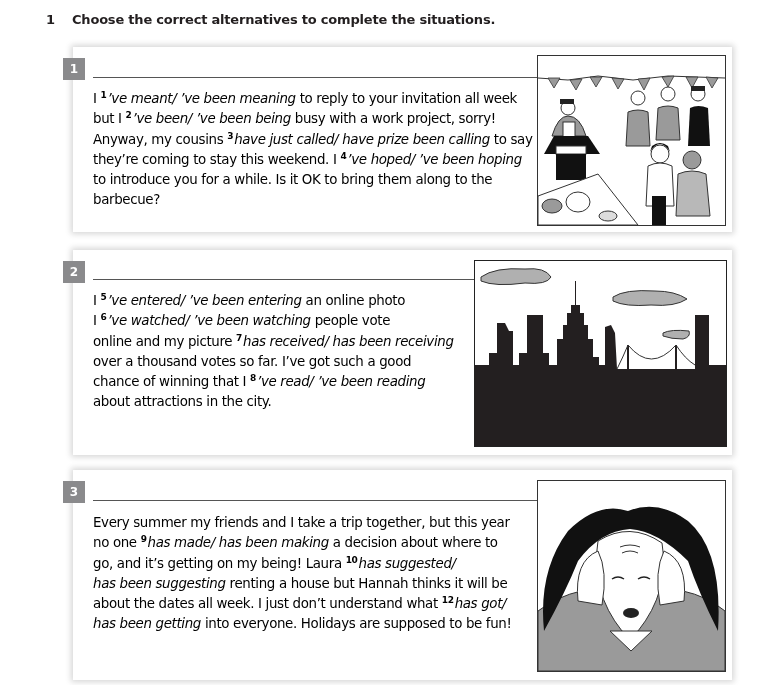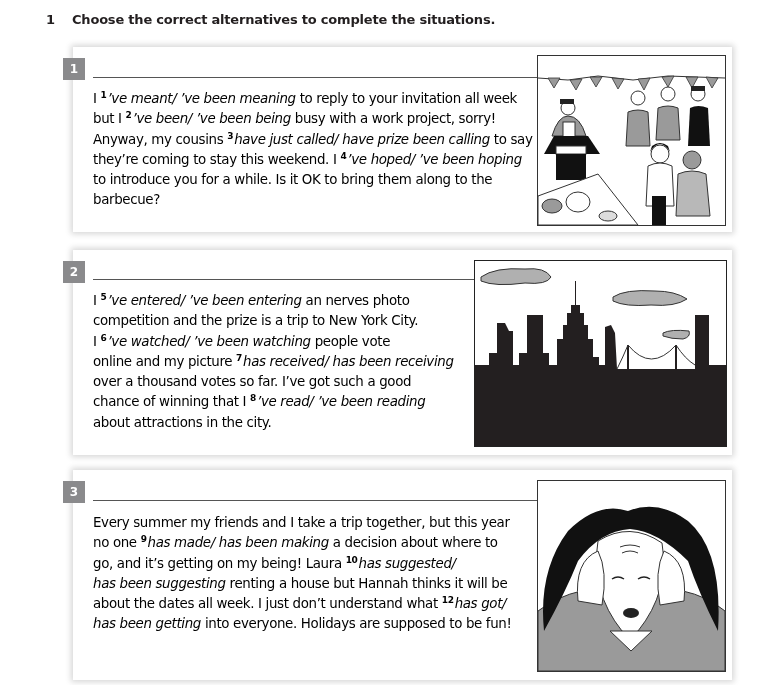--- a/index.html
+++ b/index.html
@@ -79,22 +79,21 @@
       <circle cx="154" cy="104" r="9" fill="#9a9a9a" stroke="#333"></circle>
       <path d="M138,160 L140,118 Q154,112 168,118 L172,160 Z" fill="#b8b8b8" stroke="#333"></path>
     </svg>
   </div>
 </div>
 
 <div class="card" style="top:250px; width:659px; height:205px;">
   <div class="badge" style="top:11px;">2</div>
   <div class="rule" style="left:20px; top:29px; width:381px;"></div>
   <div class="text" style="top:41px;" id="s1">
-      <div><span>I </span><sup>5</sup><i>’ve entered/ ’ve been entering</i><span> an nerves photo</span></div>
-      <div><span>competition and the prize is a trip to New York City.</span></div>
+      <div><span>I </span><sup>5</sup><i>’ve entered/ ’ve been entering</i><span> an online photo</span></div>
       <div><span>I </span><sup>6</sup><i>’ve watched/ ’ve been watching</i><span> people vote</span></div>
       <div><span>online and my picture </span><sup>7</sup><i>has received/ has been receiving</i></div>
       <div><span>over a thousand votes so far. I’ve got such a good</span></div>
       <div><span>chance of winning that I </span><sup>8</sup><i>’ve read/ ’ve been reading</i></div>
       <div><span>about attractions in the city.</span></div>
     </div>
   <div class="pic" style="left:401px; top:10px; width:251px; height:185px; border-color:#222;">
     <svg width="251" height="185" viewBox="0 0 251 185">
       <path d="M6,16 Q20,6 50,8 Q70,6 76,16 Q72,24 50,22 Q20,26 6,20 Z" fill="#b0b0b0" stroke="#333"></path>
       <path d="M138,36 Q150,28 180,30 Q200,30 212,38 Q200,46 176,44 Q150,46 138,40 Z" fill="#b0b0b0" stroke="#333"></path>

